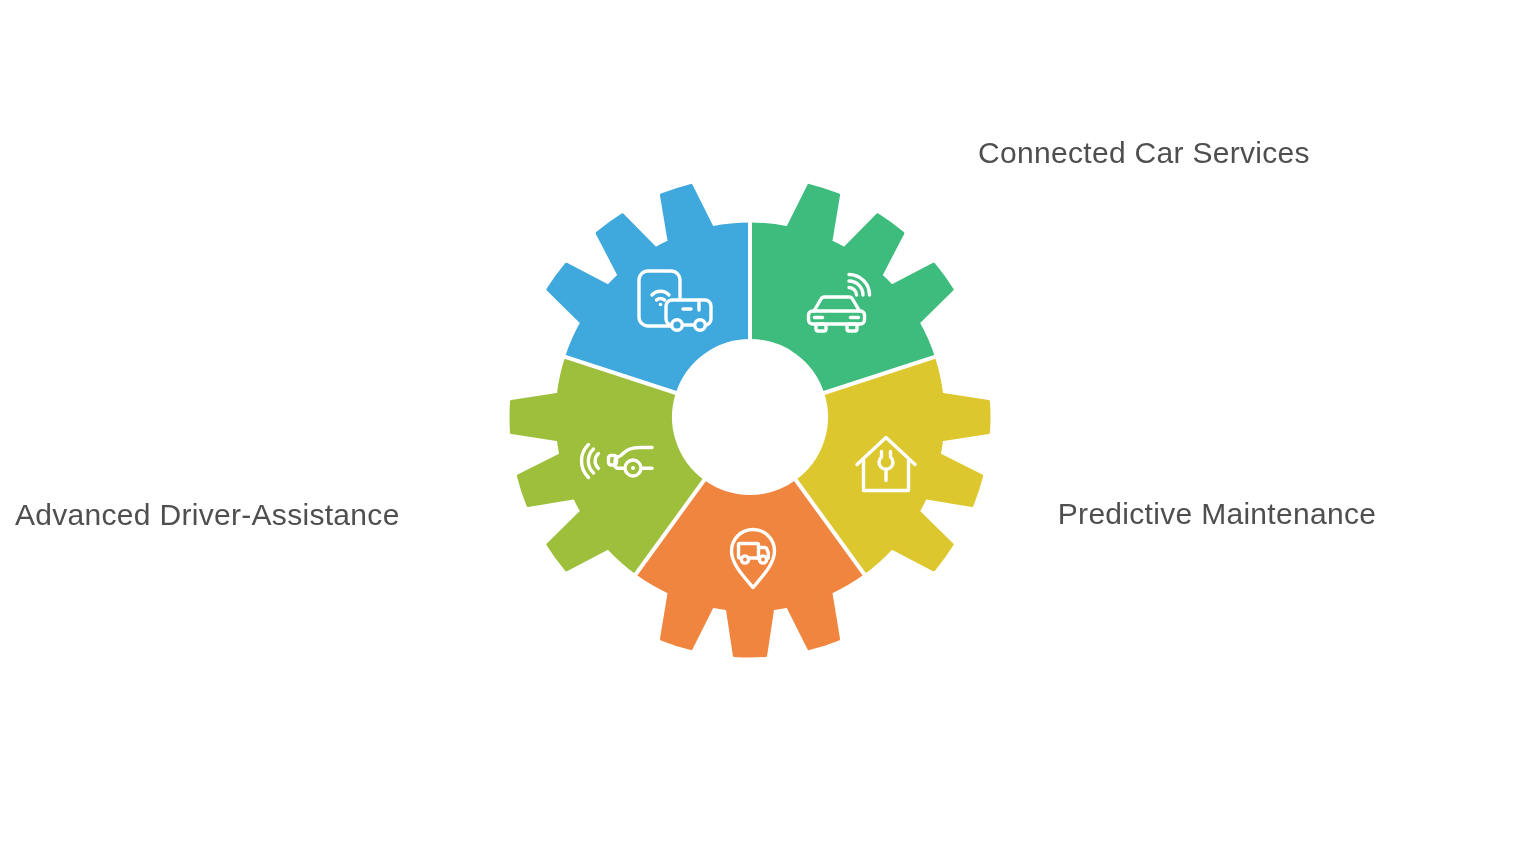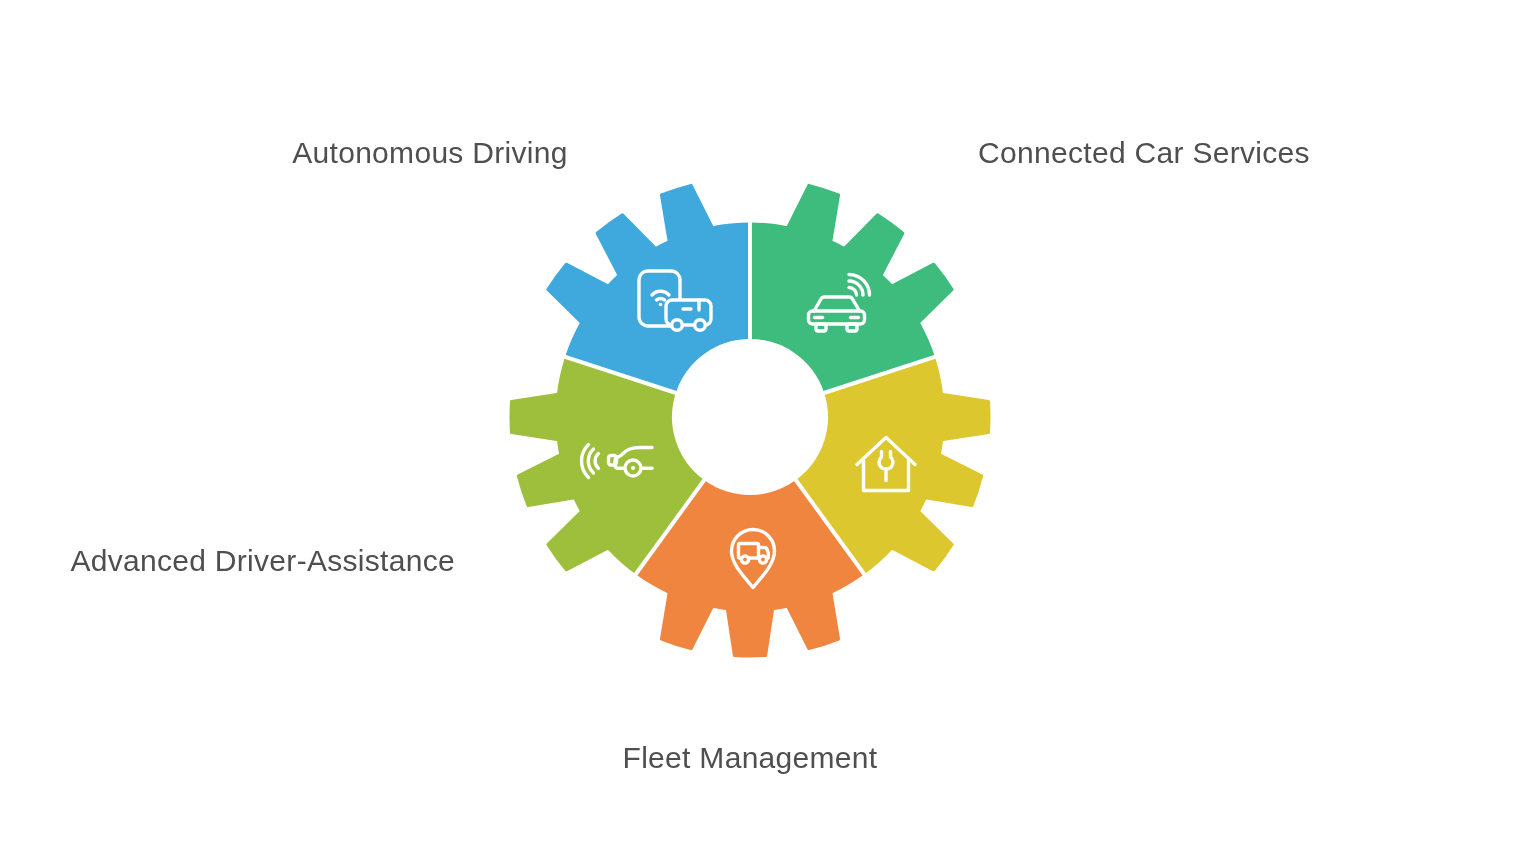--- a/index.html
+++ b/index.html
@@ -11,21 +11,21 @@
   #stage{position:absolute;inset:0;}
   svg#gear{position:absolute;left:0;top:0;}
   .icon path,.icon rect,.icon circle{
     stroke:#ffffff;stroke-width:3.4;stroke-linecap:round;stroke-linejoin:round;
   }
   .lbl{
     position:absolute;color:#4f4f4f;font-size:30px;line-height:37px;
     letter-spacing:.3px;font-weight:400;
   }
   .lbl-center{transform:translate(-50%,-50%);white-space:nowrap;}
-  #lbl-adas{top:514px;right:1081px;width:440px;text-align:right;transform:translateY(-50%);margin-top:46px;}
+  #lbl-adas{top:514px;right:1081px;width:440px;text-align:left;transform:translateY(-50%);}
   #lbl-adas span{display:block;}
 </style>
 </head>
 <body>
 
 <div id="stage">
 
   <svg id="gear" width="1536" height="859" viewBox="0 0 1536 859">
 
     <g id="gear-segments">
@@ -86,23 +86,22 @@
       <path d="M10.5 10.5 A23 23 0 0 0 10.5 43.5" fill="none"></path>
       <rect x="30.5" y="21.5" width="8" height="9.5" rx="2.5" fill="none"></rect>
       <path d="M74 13.5 H62 Q50.5 13.5 45 19.5 Q42.3 22.8 38.5 23.2" fill="none"></path>
       <path d="M40 23.2 Q37 23.8 37 27 V31 Q37 34.3 40.5 34.3 H45.5" fill="none"></path>
       <path d="M64 34.3 H74" fill="none"></path>
       <circle cx="55" cy="34" r="8" fill="#9dbf3b"></circle>
       <circle cx="55" cy="34" r="2" fill="#ffffff" stroke="none" style="stroke:none"></circle>
     </g>
   </svg>
 
-  <div class="lbl lbl-center" id="lbl-autonomous" style="left:430px;top:152px;">Autonomous Driving</div>
 
   <div class="lbl lbl-center" id="lbl-connected" style="left:1144px;top:152px;">Connected Car Services</div>
 
   <div class="lbl" id="lbl-adas">
     <span>Advanced Driver-Assistance</span>
   </div>
 
+  <div class="lbl lbl-center" id="lbl-predictive" style="left:1217px;top:513px;">Predictive Maintenance</div>
 
-  <div class="lbl lbl-center" id="lbl-fleet" style="left:750px;top:757px;">Fleet Management</div>
 </div>
 
 </body></html>

